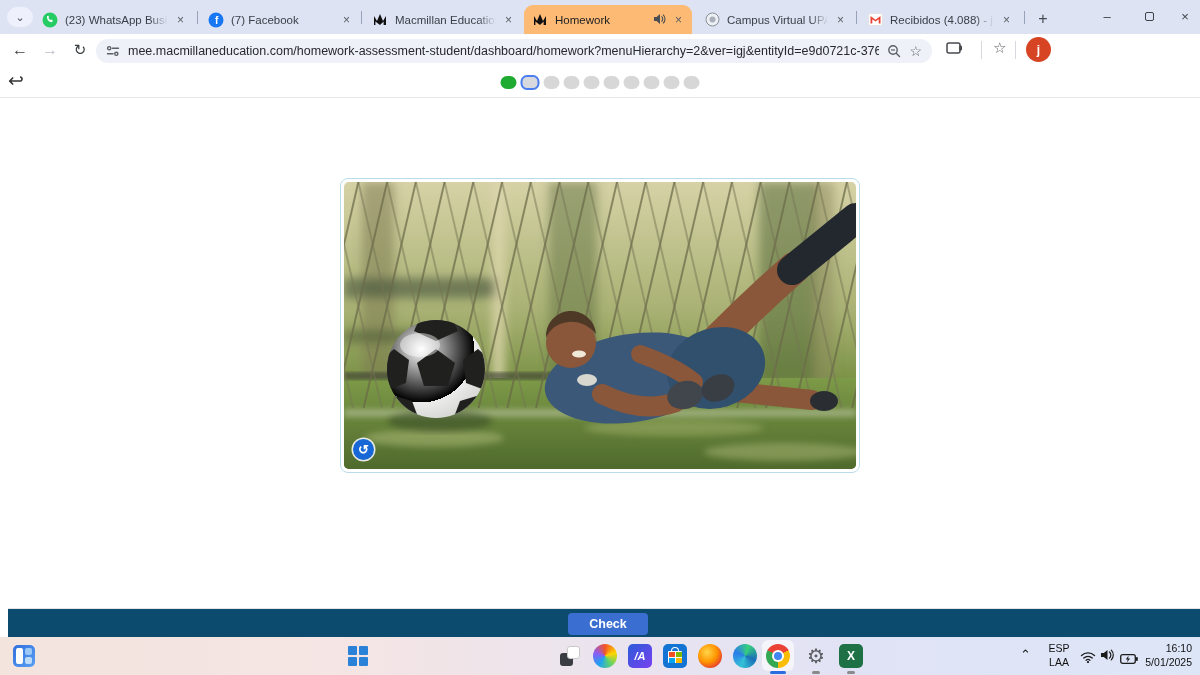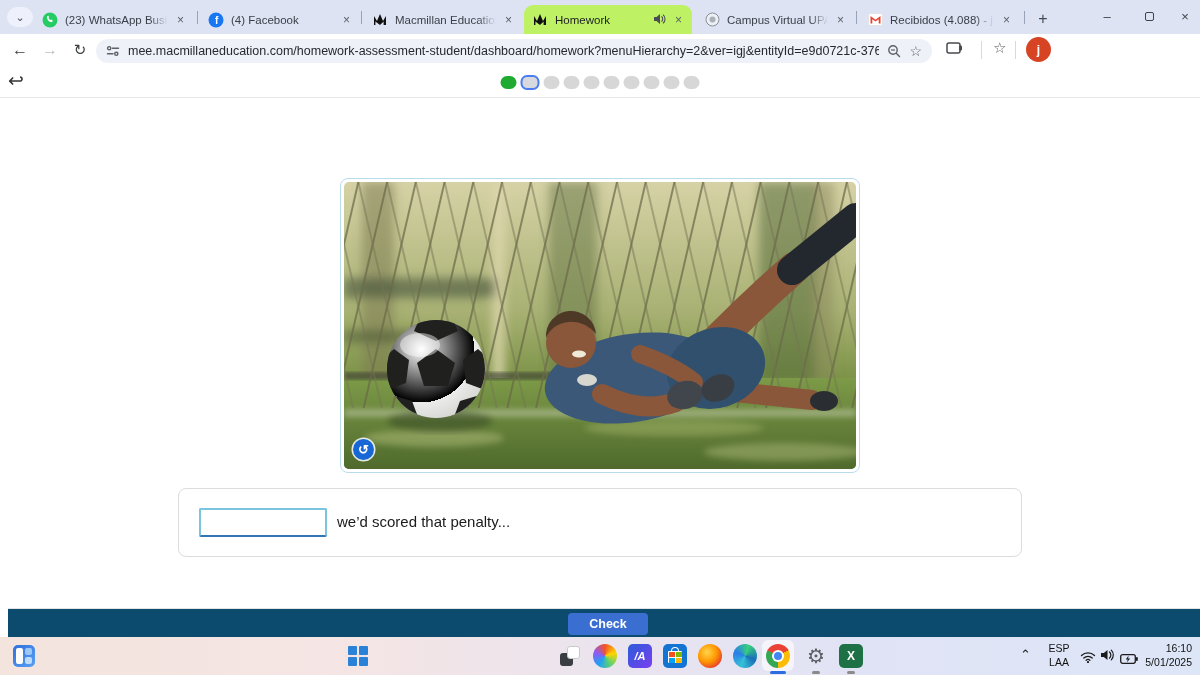--- a/index.html
+++ b/index.html
@@ -7,21 +7,21 @@
               font-family:"Liberation Sans", sans-serif; }
   .window { position:relative; width:1200px; height:675px; background:#fff; }
 
   
   .tabstrip { position:absolute; left:0; top:0; width:1200px; height:34px; background:var(--c-tabstrip,#dde3f3); }
   .tab-search { position:absolute; left:7px; top:7px; width:26px; height:20px; border-radius:10px;
                 background:#eef1fb; display:flex; align-items:center; justify-content:center;
                 font-size:11px; color:#49505c; cursor:pointer; }
   .tab { position:absolute; top:5px; height:29px; display:flex; align-items:center; gap:7px;
          padding:0 8px; font-size:11.5px; color:#3b4048; border-radius:9px 9px 0 0; cursor:pointer; }
-  .tab.active { background:#bef264; color:#202124; }
+  .tab.active { background:#fdba74; color:#202124; }
   .tlabel { flex:1; white-space:nowrap; overflow:hidden;
             -webkit-mask-image:linear-gradient(90deg,#000 82%,transparent);
             mask-image:linear-gradient(90deg,#000 82%,transparent); }
   .tclose { font-size:12px; color:#5c6065; padding:0 2px; }
   .fav { width:16px; height:16px; flex:0 0 16px; display:flex; align-items:center; justify-content:center; }
   .tabsep { position:absolute; top:11px; width:1px; height:13px; background:#98a2b8; }
   .newtab { position:absolute; left:1032px; top:8px; width:22px; height:22px; display:flex; align-items:center;
             justify-content:center; font-size:16px; color:#454a52; cursor:pointer; }
   .winctl { position:absolute; top:2px; width:30px; height:28px; display:flex; align-items:center;
             justify-content:center; font-size:13px; color:#3f4347; cursor:pointer; }
@@ -167,21 +167,21 @@
     </div>
     <span class="tabsep" style="left:197px"></span>
 
     <div class="tab" style="left:200px;width:160px;">
       <span class="fav">
         <svg width="16" height="16" viewBox="0 0 16 16">
             <circle cx="8" cy="8" r="7.5" fill="#1877f2"></circle>
             <text x="8.6" y="12.4" font-size="10" font-weight="bold" fill="#fff" text-anchor="middle" font-family="Liberation Sans,sans-serif">f</text>
           </svg>
       </span>
-      <span class="tlabel">(4) Facebook</span>
+      <span class="tlabel">(7) Facebook</span>
       <span class="tclose">×</span>
     </div>
     <span class="tabsep" style="left:361px"></span>
 
     <div class="tab" style="left:364px;width:158px;">
       <span class="fav">
         <svg width="14" height="14" viewBox="0 0 14 14">
             <path d="M1 12V3l3 5 3-7 3 7 3-5v9h-2.4V8.6L7 12 2.4 8.6V12z" fill="#111"></path>
           </svg>
       </span>
@@ -388,24 +388,20 @@
               <path d="M24 32 L44 26 L56 44 L36 60 L18 48 Z"></path>
               <path d="M-24 32 L-18 48 L-36 60 L-56 44 L-44 26 Z"></path>
             </g>
             <ellipse cx="-16" cy="-24" rx="20" ry="12" fill="#ffffff" opacity=".45"></ellipse>
           </g>
         </svg>
         <div class="replay">↺</div>
       </div>
     </div>
 
-    <div class="card">
-      <input class="gapinput" type="text" value="" style="">
-      <span class="sentence">we’d scored that penalty...</span>
-    </div>
   </div>
 
   <div class="checkrow">
     <button class="checkbtn">Check</button>
   </div>
 
   <div class="taskbar">
     <div class="widgets">
         <i></i>
         <b></b>

